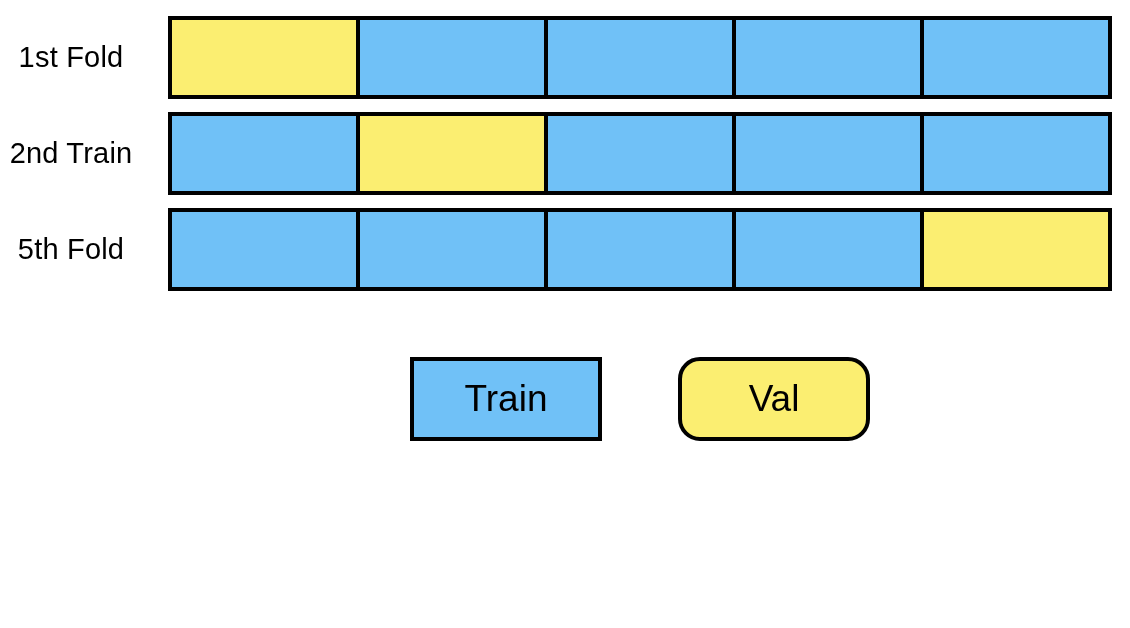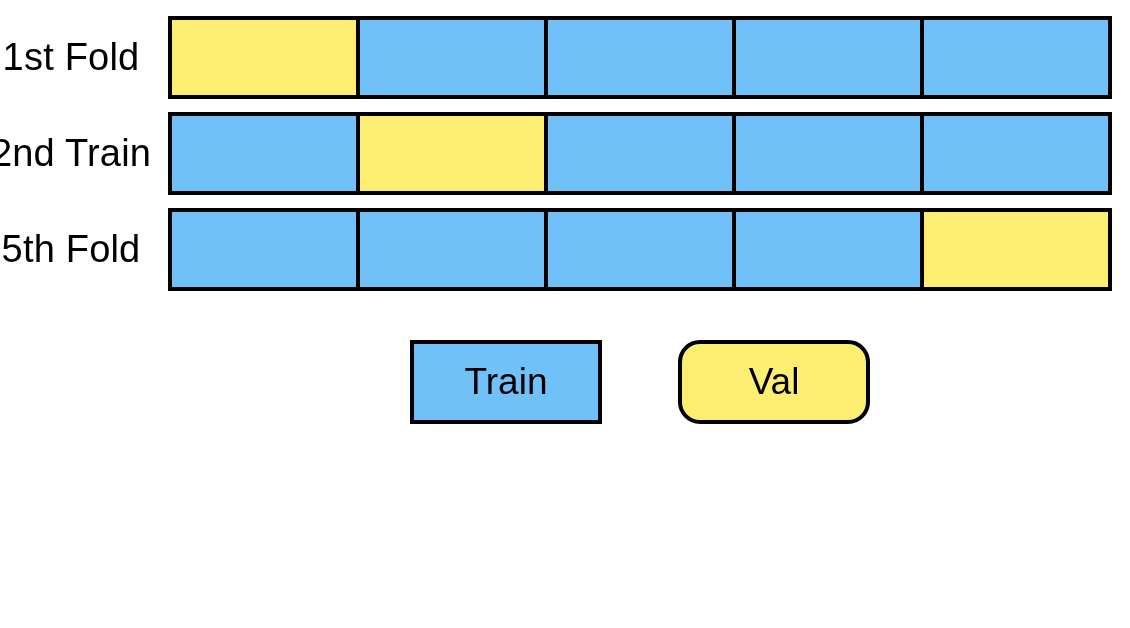--- a/index.html
+++ b/index.html
@@ -30,21 +30,21 @@
     display: flex;
     align-items: stretch;
     height: 83px;
   }
   .fold-label {
     width: 168px;
     display: flex;
     align-items: center;
     justify-content: center;
     padding-right: 26px;
-    font-size: 38px;
+    font-size: 29px;
     letter-spacing: 0.2px;
     white-space: nowrap;
   }
   .fold-cells {
     flex: 1;
     display: flex;
     border: 4px solid var(--border);
     background: var(--border);
   }
   .cell {
@@ -63,20 +63,21 @@
     gap: 76px;
   }
   .legend-box {
     width: 192px;
     height: 84px;
     border: 4px solid var(--border);
     display: flex;
     align-items: center;
     justify-content: center;
     font-size: 37px;
+    margin-top: 17px;
   }
   .legend-box[data-role="train"] { background: var(--train); }
   .legend-box[data-role="val"]   { background: var(--val); border-radius: 22px; }
 </style>
 </head>
 <body>
 
 <div class="canvas">
   <div class="rows">
 

